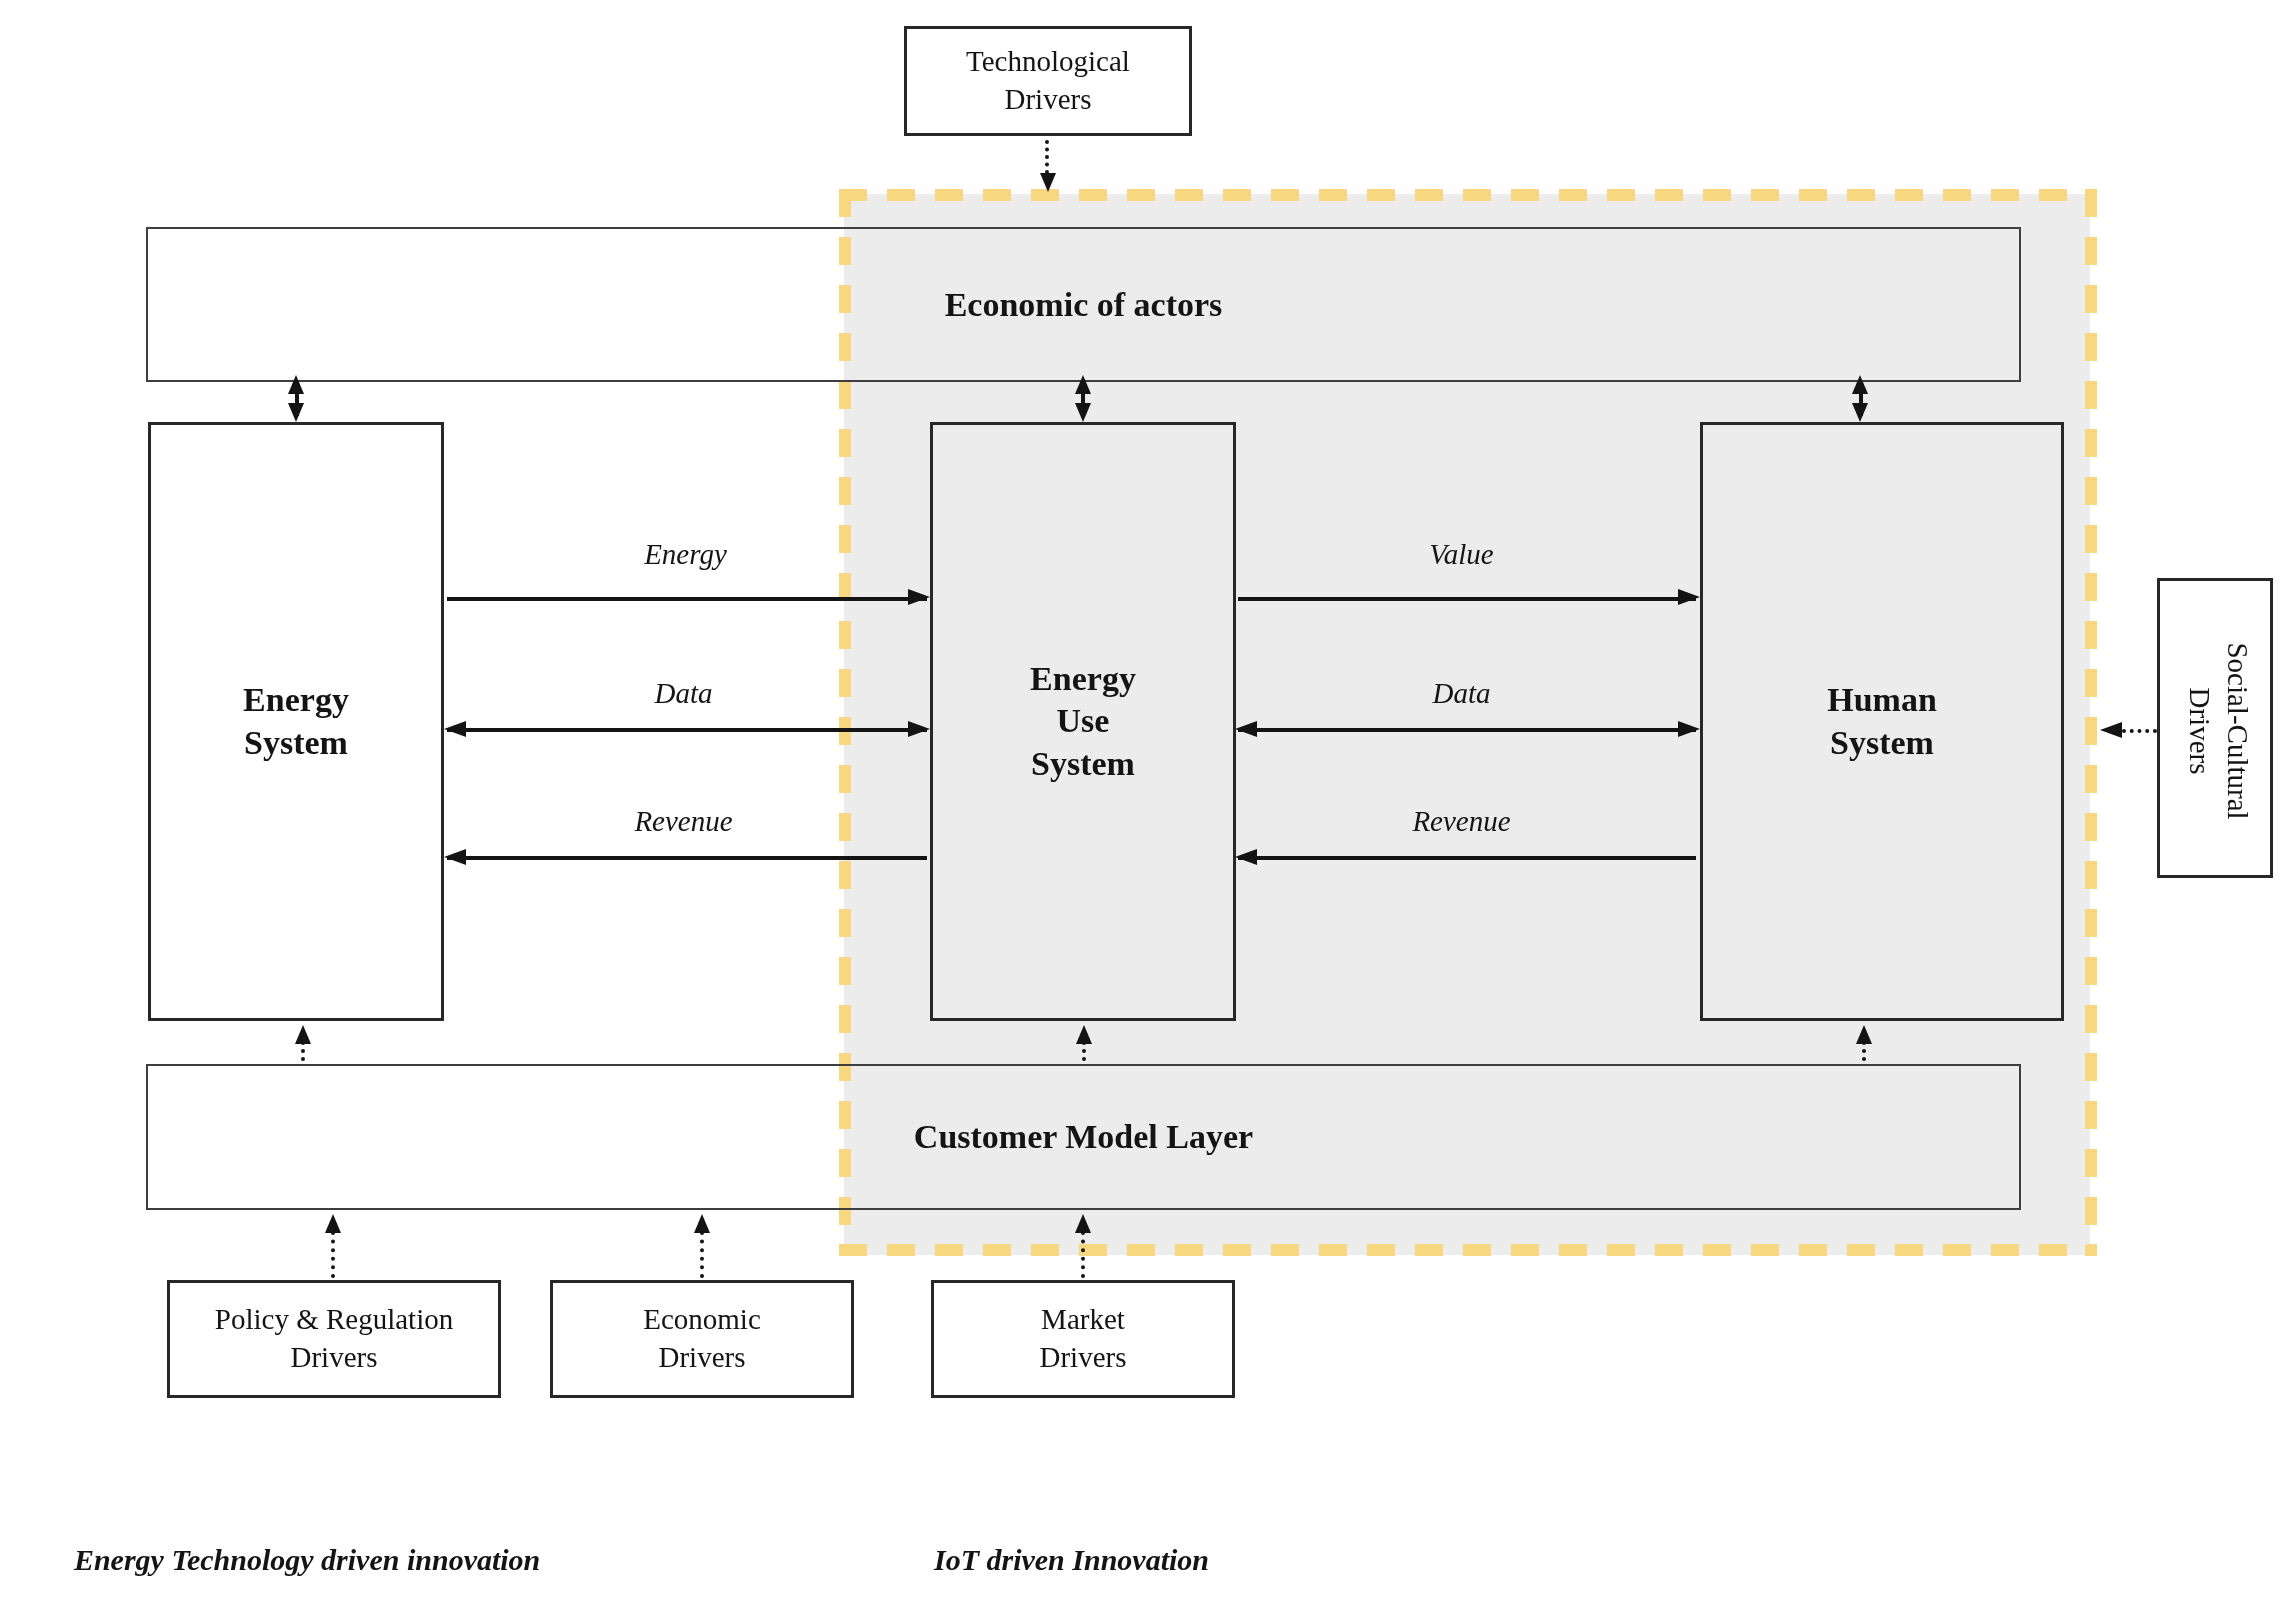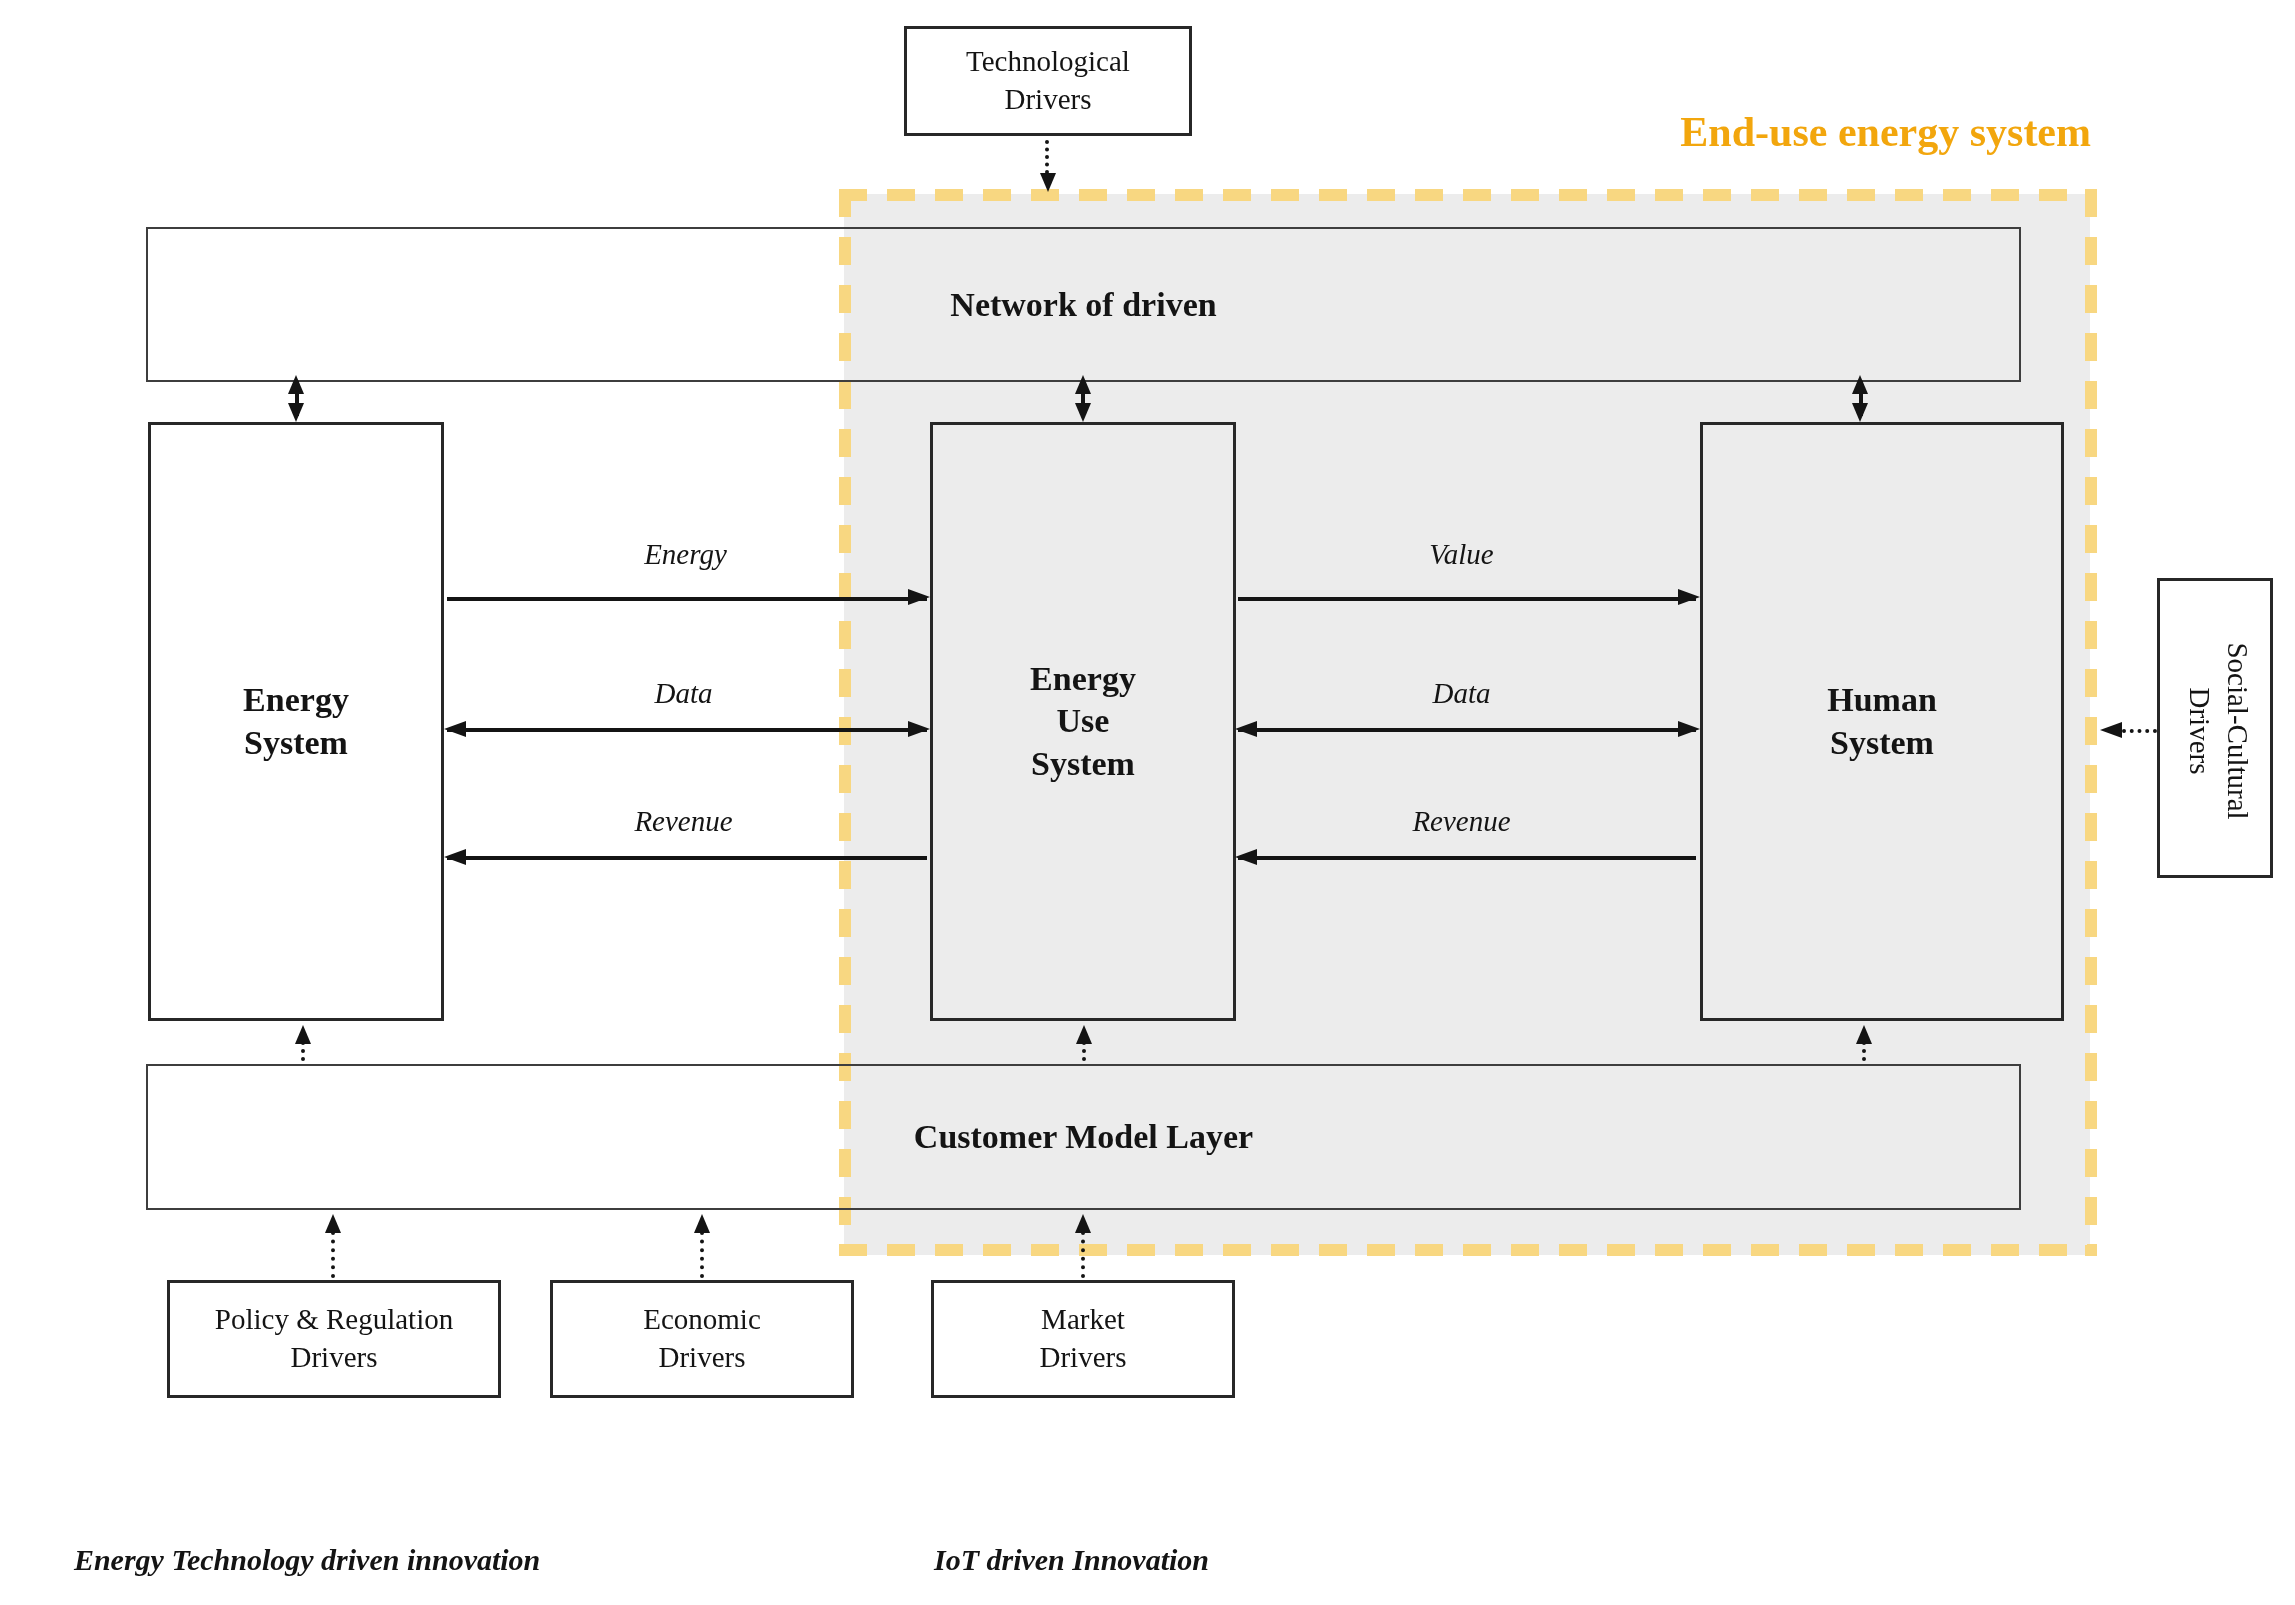--- a/index.html
+++ b/index.html
@@ -68,24 +68,23 @@
 </head>
 <body>
 
 <div class="canvas">
 
   <div class="abs zone"></div>
   <div class="abs dash-h dash-top"></div>
   <div class="abs dash-h dash-bottom"></div>
   <div class="abs dash-v dash-left"></div>
   <div class="abs dash-v dash-right"></div>
-  <div class="abs title">End-use energy system</div>
 
   <div class="abs bar bar-network">
-    <span class="bar-label">Network of driven</span>
+    <span class="bar-label">Economic of actors</span>
   </div>
   <div class="abs bar bar-bml">
     <span class="bar-label">Customer Model Layer</span>
   </div>
 
   <div class="abs box box-energy">
     <span class="box-label">Energy
 System</span>
   </div>
   <div class="abs box box-eus">

